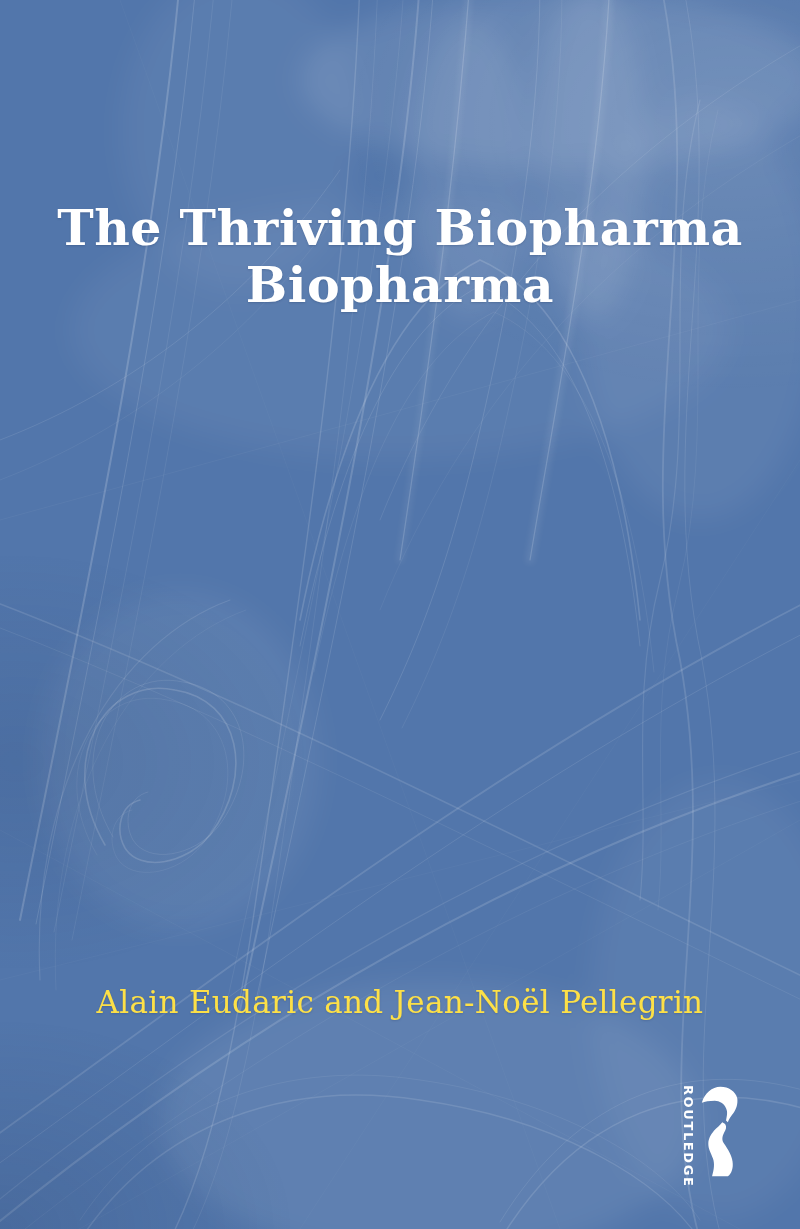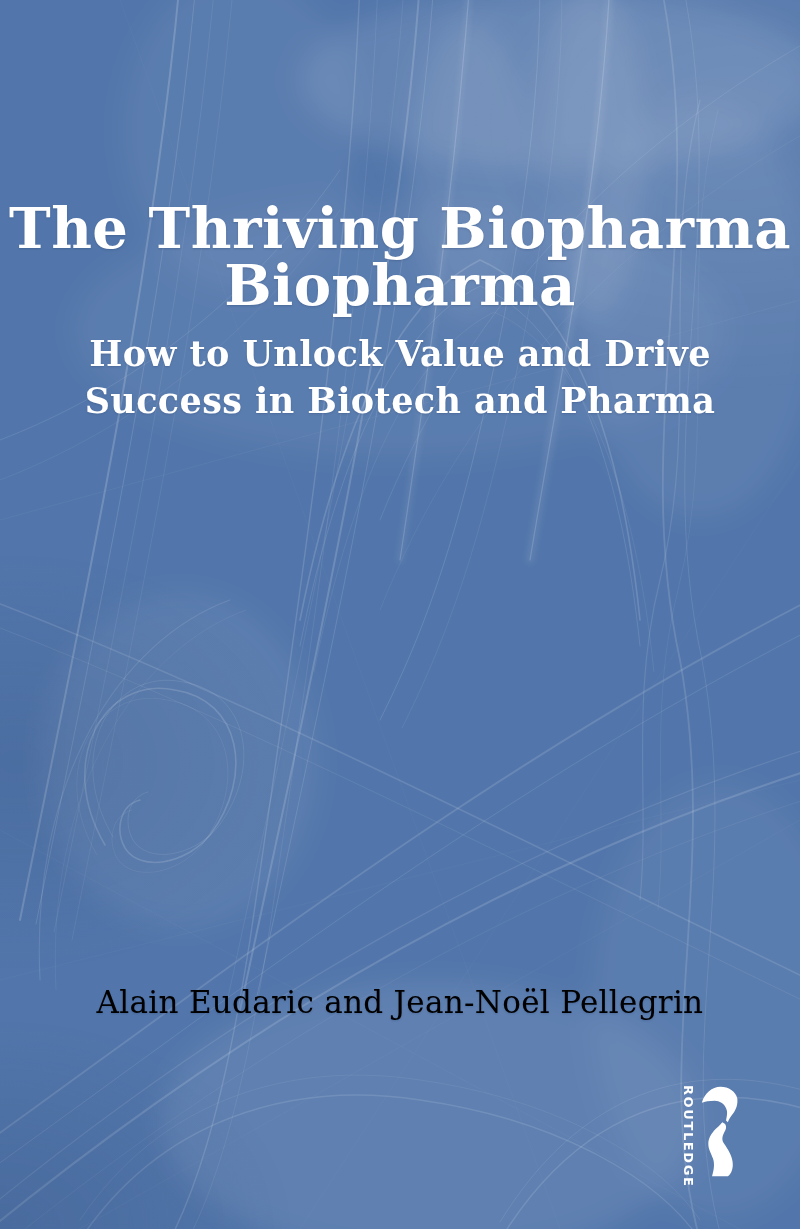--- a/index.html
+++ b/index.html
@@ -15,35 +15,35 @@
     position:absolute; left:0; top:0; width:800px; height:1229px; pointer-events:none;
     background:
       radial-gradient(420px 300px at 0% 100%, rgba(20,40,80,.14), rgba(20,40,80,0) 70%),
       radial-gradient(420px 300px at 2% 62%, rgba(20,40,80,.10), rgba(20,40,80,0) 70%),
       radial-gradient(520px 360px at 92% 10%, rgba(255,255,255,.10), rgba(255,255,255,0) 75%);
   }
   .title {
     position:absolute; top:200px; left:0; width:100%;
     margin:0; text-align:center;
     color:#ffffff; font-weight:bold;
-    font-size:56px; line-height:57px; letter-spacing:.5px;
+    font-size:49px; line-height:57px; letter-spacing:.5px;
     text-shadow:0 1px 2px rgba(30,50,90,.25);
   }
   .title span { display:block; }
   .subtitle {
     position:absolute; top:330px; left:0; width:100%;
     margin:0; text-align:center;
     color:#ffffff; font-weight:bold;
     font-size:35px; line-height:47px; letter-spacing:.4px;
     text-shadow:0 1px 2px rgba(30,50,90,.22);
   }
   .subtitle span { display:block; }
   .authors {
     position:absolute; top:984px; left:0; width:100%;
-    text-align:center; color:#000000;
+    text-align:center; color:#fde047;
     font-size:31px; letter-spacing:.3px;
     text-shadow:0 1px 2px rgba(30,50,90,.22);
   }
   .publisher {
     position:absolute; right:60px; bottom:48px;
     height:97px; display:flex; align-items:flex-start; gap:4px;
   }
   .pub-name {
     writing-mode:vertical-rl;
     font-family:"DejaVu Sans", sans-serif;
@@ -165,24 +165,20 @@
     </g>
   </svg>
 
   <div class="shade"></div>
 
   <h1 class="title">
     <span>The Thriving Biopharma</span>
     <span>Biopharma</span>
   </h1>
 
-  <h2 class="subtitle">
-    <span>How to Unlock Value and Drive</span>
-    <span>Success in Biotech and Pharma</span>
-  </h2>
 
   <div class="authors">Alain Eudaric and Jean-Noël Pellegrin</div>
 
   <div class="publisher">
     <span class="pub-name">ROUTLEDGE</span>
     <svg class="r-mark" viewBox="0 0 44 100" xmlns="http://www.w3.org/2000/svg" aria-hidden="true">
 
       <path fill="#ffffff" d="M3,18
         C6,8 14,1 23,1
         C32,1 39,6 41,13

